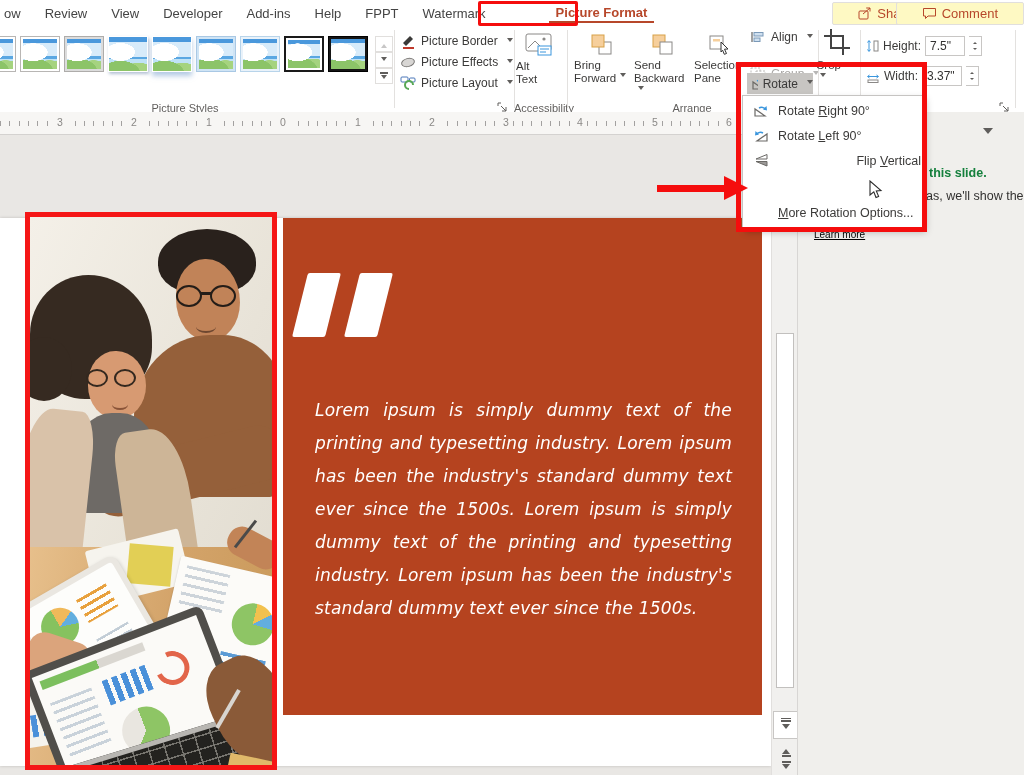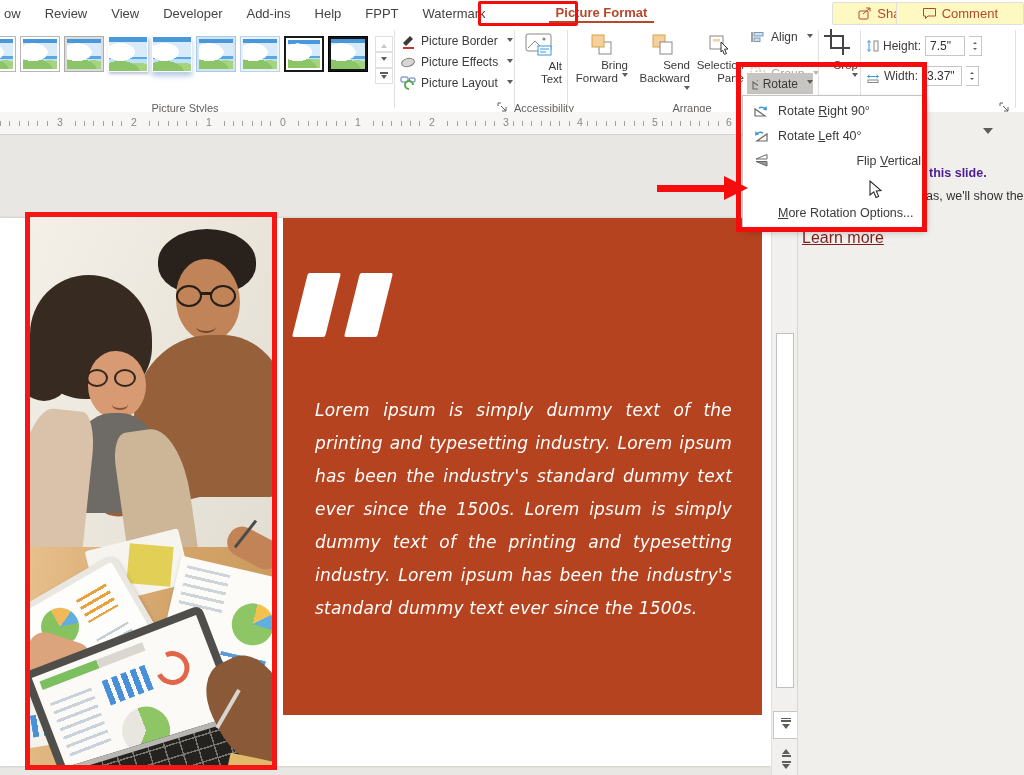--- a/index.html
+++ b/index.html
@@ -42,21 +42,21 @@
   .t6{left:196px;border:1px solid #a9c8e4;padding:3px;background:#cfe4f5;}
   .t7{left:240px;border:1px solid #b8d4ea;padding:4px;background:#e9f2fa;}
   .t8{left:284px;border:2px solid #1a1a1a;padding:3px;}
   .t9{left:328px;border:1px solid #000;padding:4px;background:#151515;}
   .gal-col{position:absolute;left:375px;top:10px;width:18px;}
   .gal-btn{width:18px;height:16px;border:1px solid #e1dfdd;background:#fff;display:flex;
     align-items:center;justify-content:center;box-sizing:border-box;}
   .gal-bar{position:absolute;width:8px;height:2px;background:#5f5d5b;top:3px;left:4px;}
 
   .rowbtn{position:absolute;display:flex;align-items:center;gap:5px;height:18px;}
-  .bigbtn{position:absolute;text-align:right;font-size:11.5px;color:#3b3a39;line-height:13px;}
+  .bigbtn{position:absolute;text-align:left;font-size:11.5px;color:#3b3a39;line-height:13px;}
   .bigbtn .ic{display:block;margin:0 auto 3px auto;}
   .launcher{position:absolute;width:12px;height:12px;}
 
   .fieldrow{position:absolute;display:flex;align-items:center;gap:4px;font-size:12px;color:#3b3a39;}
   .field{width:40px;height:20px;border:1px solid #c8c6c4;background:#fff;font-size:12px;color:#323130;
     display:flex;align-items:center;padding-left:4px;box-sizing:border-box;}
   .spin{width:13px;height:20px;border:1px solid #c8c6c4;border-left:none;box-sizing:border-box;
     display:flex;flex-direction:column;align-items:center;justify-content:space-evenly;background:#fff;}
   .spin .tri,.spin .tri-up{margin:0;border-width:2.6px;}
 
@@ -170,23 +170,23 @@
     align-items:center;justify-content:center;gap:1px;}
   .nv-tri-up{width:0;height:0;border:4px solid transparent;border-bottom:5px solid #5f5d5b;}
   .nv-tri-dn{width:0;height:0;border:4px solid transparent;border-top:5px solid #5f5d5b;}
   .nv-bar{width:9px;height:1.5px;background:#5f5d5b;}
 
   
   .panel{position:absolute;left:797px;top:112px;width:227px;height:663px;background:#f0efec;
     border-left:1px solid #d8d6d4;box-sizing:border-box;}
   .pn-chev{position:absolute;left:185px;top:16px;width:0;height:0;border:5px solid transparent;
     border-top:6px solid #5f5d5b;}
-  .pn-bold{position:absolute;left:131px;top:54px;font-size:12.5px;font-weight:bold;color:#4c1d95;}
+  .pn-bold{position:absolute;left:131px;top:54px;font-size:12.5px;font-weight:bold;color:#15803d;}
   .pn-text{position:absolute;left:128px;top:77px;font-size:12.5px;color:#323130;white-space:nowrap;}
-  .pn-link{position:absolute;left:4px;top:117px;font-size:16px;color:#7f1d1d;text-decoration:underline;}
+  .pn-link{position:absolute;left:16px;top:117px;font-size:10px;color:#000000;text-decoration:underline;}
 
   
   .ddmenu{position:absolute;left:742px;top:95px;width:181px;height:133px;background:#fff;
     border:1px solid #c6c4c2;box-shadow:3px 4px 7px rgba(0,0,0,.25);z-index:30;box-sizing:border-box;}
   .mitem{position:absolute;left:1px;right:1px;height:25px;display:flex;align-items:center;
     padding-left:8px;font-size:12.5px;color:#3b3a39;box-sizing:border-box;}
   .mitem .mic{width:26px;display:inline-flex;}
   .mkey{text-decoration:underline;}
   .mi-hl{background:#d2d0cd;}
 
@@ -531,21 +531,21 @@
       <span><span>Rotate </span><span class="mkey">R</span><span>ight 90°</span></span>
     </div>
     <div class="mitem" style="top:27px;">
       <span class="mic">
           <svg width="18" height="14">
             <path d="M15 12 L5 12 L15 5 Z" fill="none" stroke="#6b6966" stroke-width="1.2"></path>
             <path d="M11 4 A5 5 0 0 0 4.5 5.5" fill="none" stroke="#3a96dd" stroke-width="1.5"></path>
             <path d="M3.5 2 L3 6.5 L7 5.4 Z" fill="#3a96dd"></path>
           </svg>
         </span>
-      <span><span>Rotate </span><span class="mkey">L</span><span>eft 40°</span></span>
+      <span><span>Rotate </span><span class="mkey">L</span><span>eft 90°</span></span>
     </div>
     <div class="mitem" style="top:52px;justify-content:space-between;">
       <span class="mic">
           <svg width="18" height="15">
             <path d="M15 6 L4 6 L15 1.5 Z" fill="none" stroke="#6b6966"></path>
             <path d="M15 8.5 L4 8.5 L15 13 Z" fill="#9b9997" stroke="#6b6966"></path>
           </svg>
         </span>
       <span><span>Flip </span><span class="mkey">V</span><span>ertical</span></span>
     </div>

